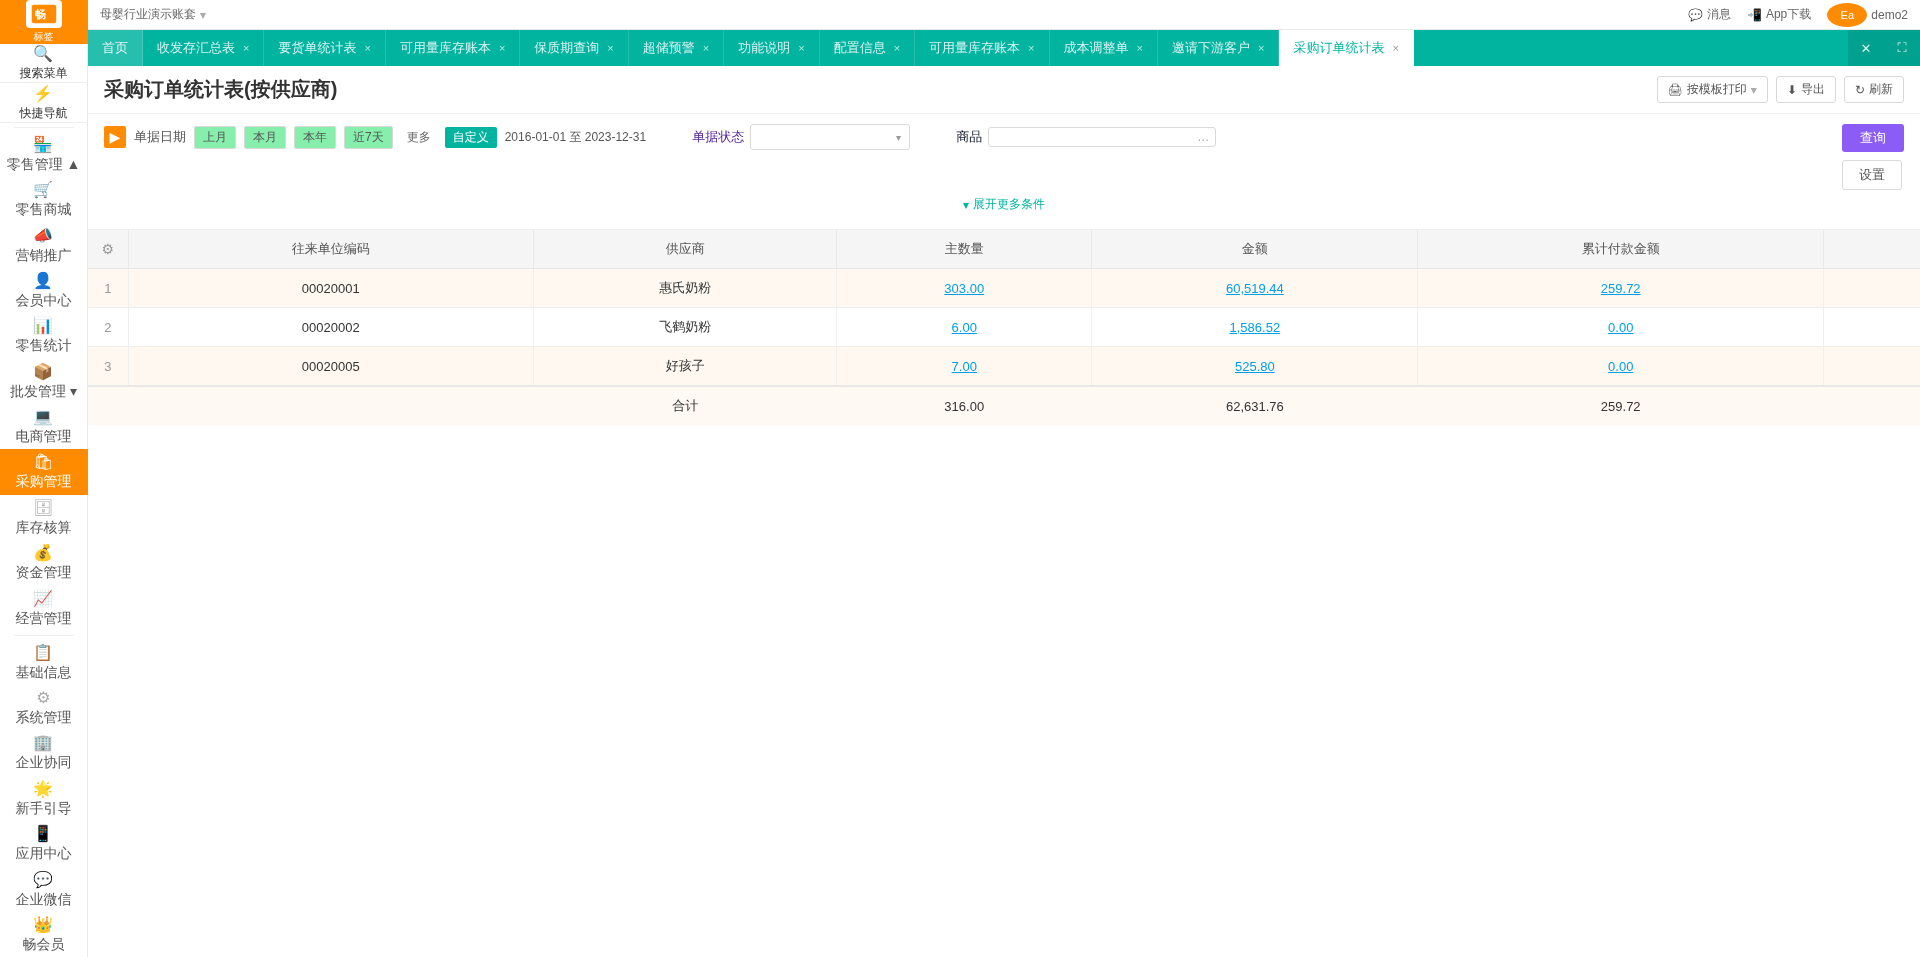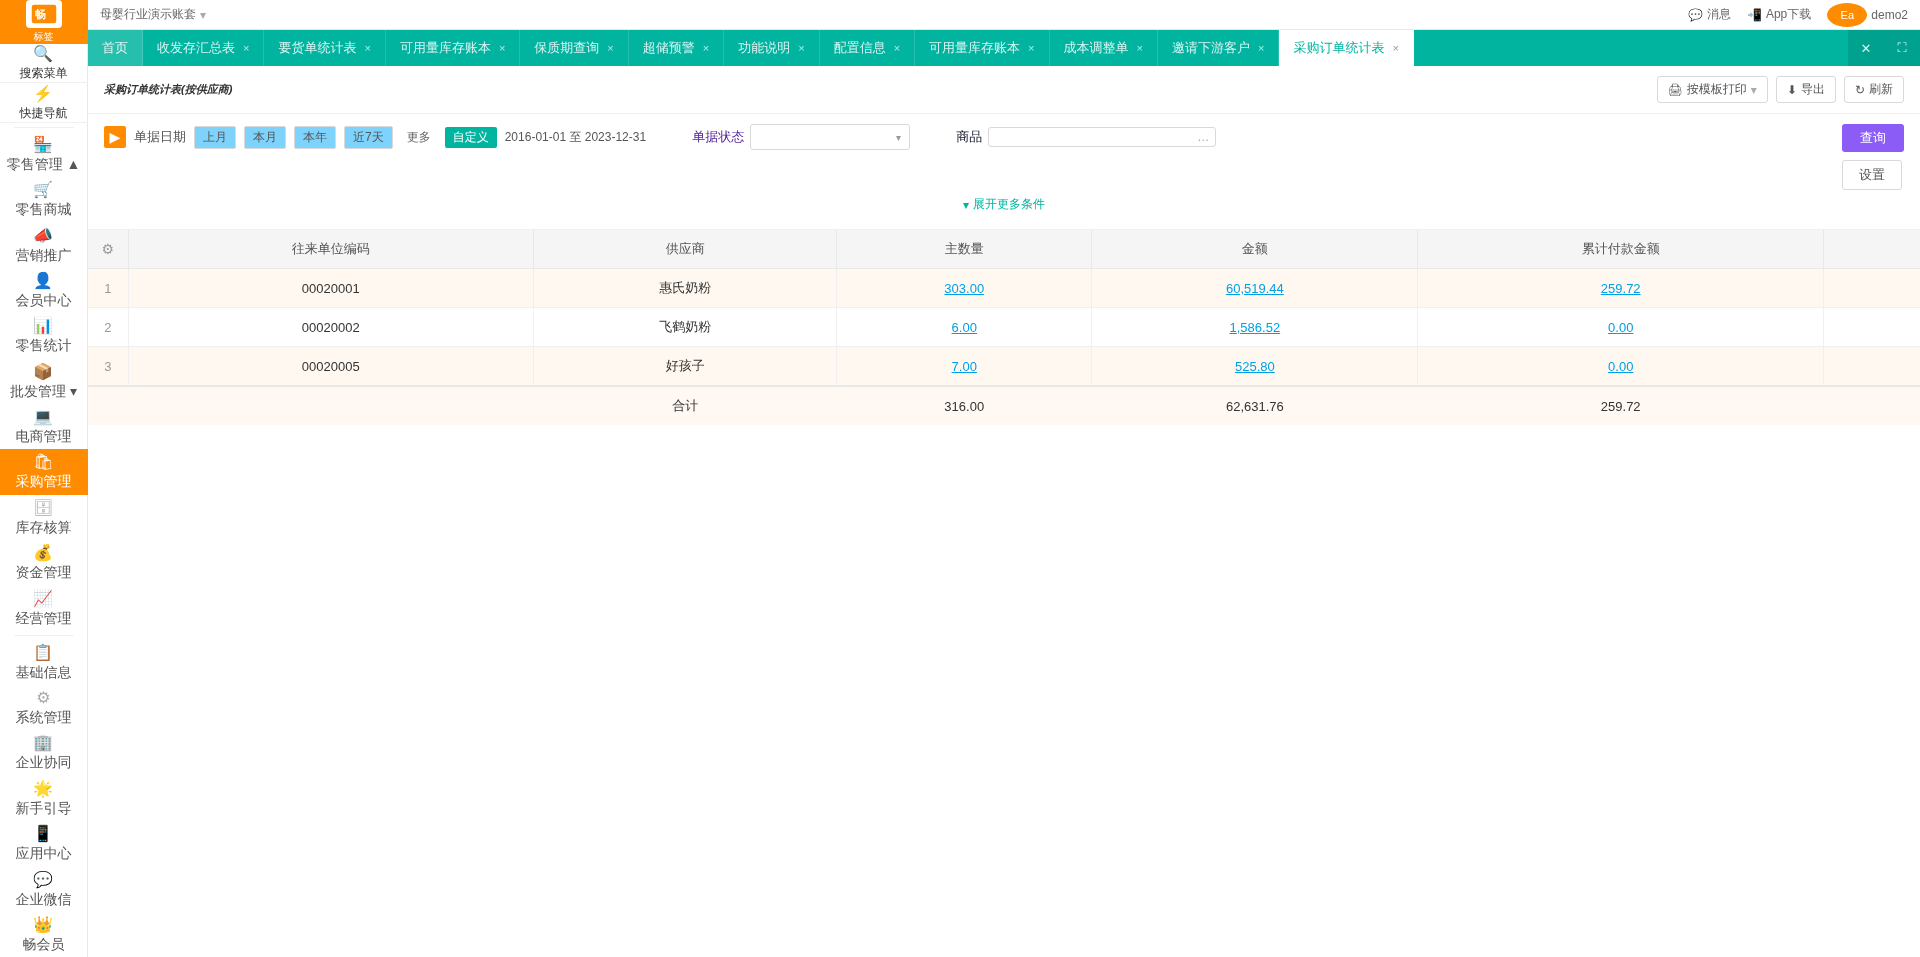--- a/index.html
+++ b/index.html
@@ -45,31 +45,31 @@
     .tab-item.active .tab-label { color: #00b4a0; }
     .tab-end-btns { margin-left: auto; display: flex; align-items: center; }
     .tab-end-btn { width: 36px; height: 36px; display: flex; align-items: center; justify-content: center; cursor: pointer; color: rgba(255,255,255,0.85); background: rgba(0,0,0,0.1); }
 
     
     .page-content { flex: 1; background: #f5f5f5; overflow: auto; padding: 0; }
     .page-inner { background: #fff; margin: 0; min-height: 100%; }
 
     
     .page-header { height: 48px; background: #fff; display: flex; align-items: center; padding: 0 16px; border-bottom: 1px solid #f0f0f0; justify-content: space-between; }
-    .page-title { font-size: 11px; font-weight: 600; color: #333; font-style: italic; }
+    .page-title { font-size: 20px; font-weight: 600; color: #333; }
     .page-header-actions { display: flex; align-items: center; gap: 8px; }
     .btn-print { display: flex; align-items: center; gap: 4px; padding: 4px 10px; border: 1px solid #d9d9d9; border-radius: 3px; cursor: pointer; font-size: 12px; color: #555; background: #fff; }
     .btn-export { display: flex; align-items: center; gap: 4px; padding: 4px 10px; border: 1px solid #d9d9d9; border-radius: 3px; cursor: pointer; font-size: 12px; color: #555; background: #fff; }
     .btn-refresh { display: flex; align-items: center; gap: 4px; padding: 4px 10px; border: 1px solid #d9d9d9; border-radius: 3px; cursor: pointer; font-size: 12px; color: #555; background: #fff; }
 
     
     .filter-bar { background: #fff; padding: 10px 16px; border-bottom: 1px solid #f0f0f0; }
     .filter-toggle { width: 22px; height: 22px; background: #ff8c00; border-radius: 2px; display: flex; align-items: center; justify-content: center; cursor: pointer; color: #fff; font-size: 14px; flex-shrink: 0; }
     .filter-label { font-size: 13px; color: #555; white-space: nowrap; }
-    .date-btn { padding: 2px 8px; font-size: 12px; color: #555; cursor: pointer; border: 1px solid #d9d9d9; border-radius: 2px; background: #7dd3fc; }
+    .date-btn { padding: 2px 8px; font-size: 12px; color: #555; cursor: pointer; border: 1px solid #d9d9d9; border-radius: 2px; background: #86efac; }
     .date-custom { padding: 2px 8px; font-size: 12px; color: #fff; cursor: pointer; border-radius: 2px; background: #00b4a0; border: none; }
     .date-range { font-size: 12px; color: #555; }
     .expand-btn { display: flex; align-items: center; gap: 4px; font-size: 12px; color: #00b4a0; cursor: pointer; border: none; background: none; }
 
     .btn-search { padding: 5px 18px; background: #8b5cf6; color: #fff; border: none; border-radius: 3px; font-size: 13px; cursor: pointer; }
     .btn-setting { padding: 5px 12px; background: #fff; color: #555; border: 1px solid #d9d9d9; border-radius: 3px; font-size: 13px; cursor: pointer; margin-top: 4px; width: 60px; text-align: center; }
 
     
     .table-wrap { padding: 0 0; }
     table { width: 100%; border-collapse: collapse; }

